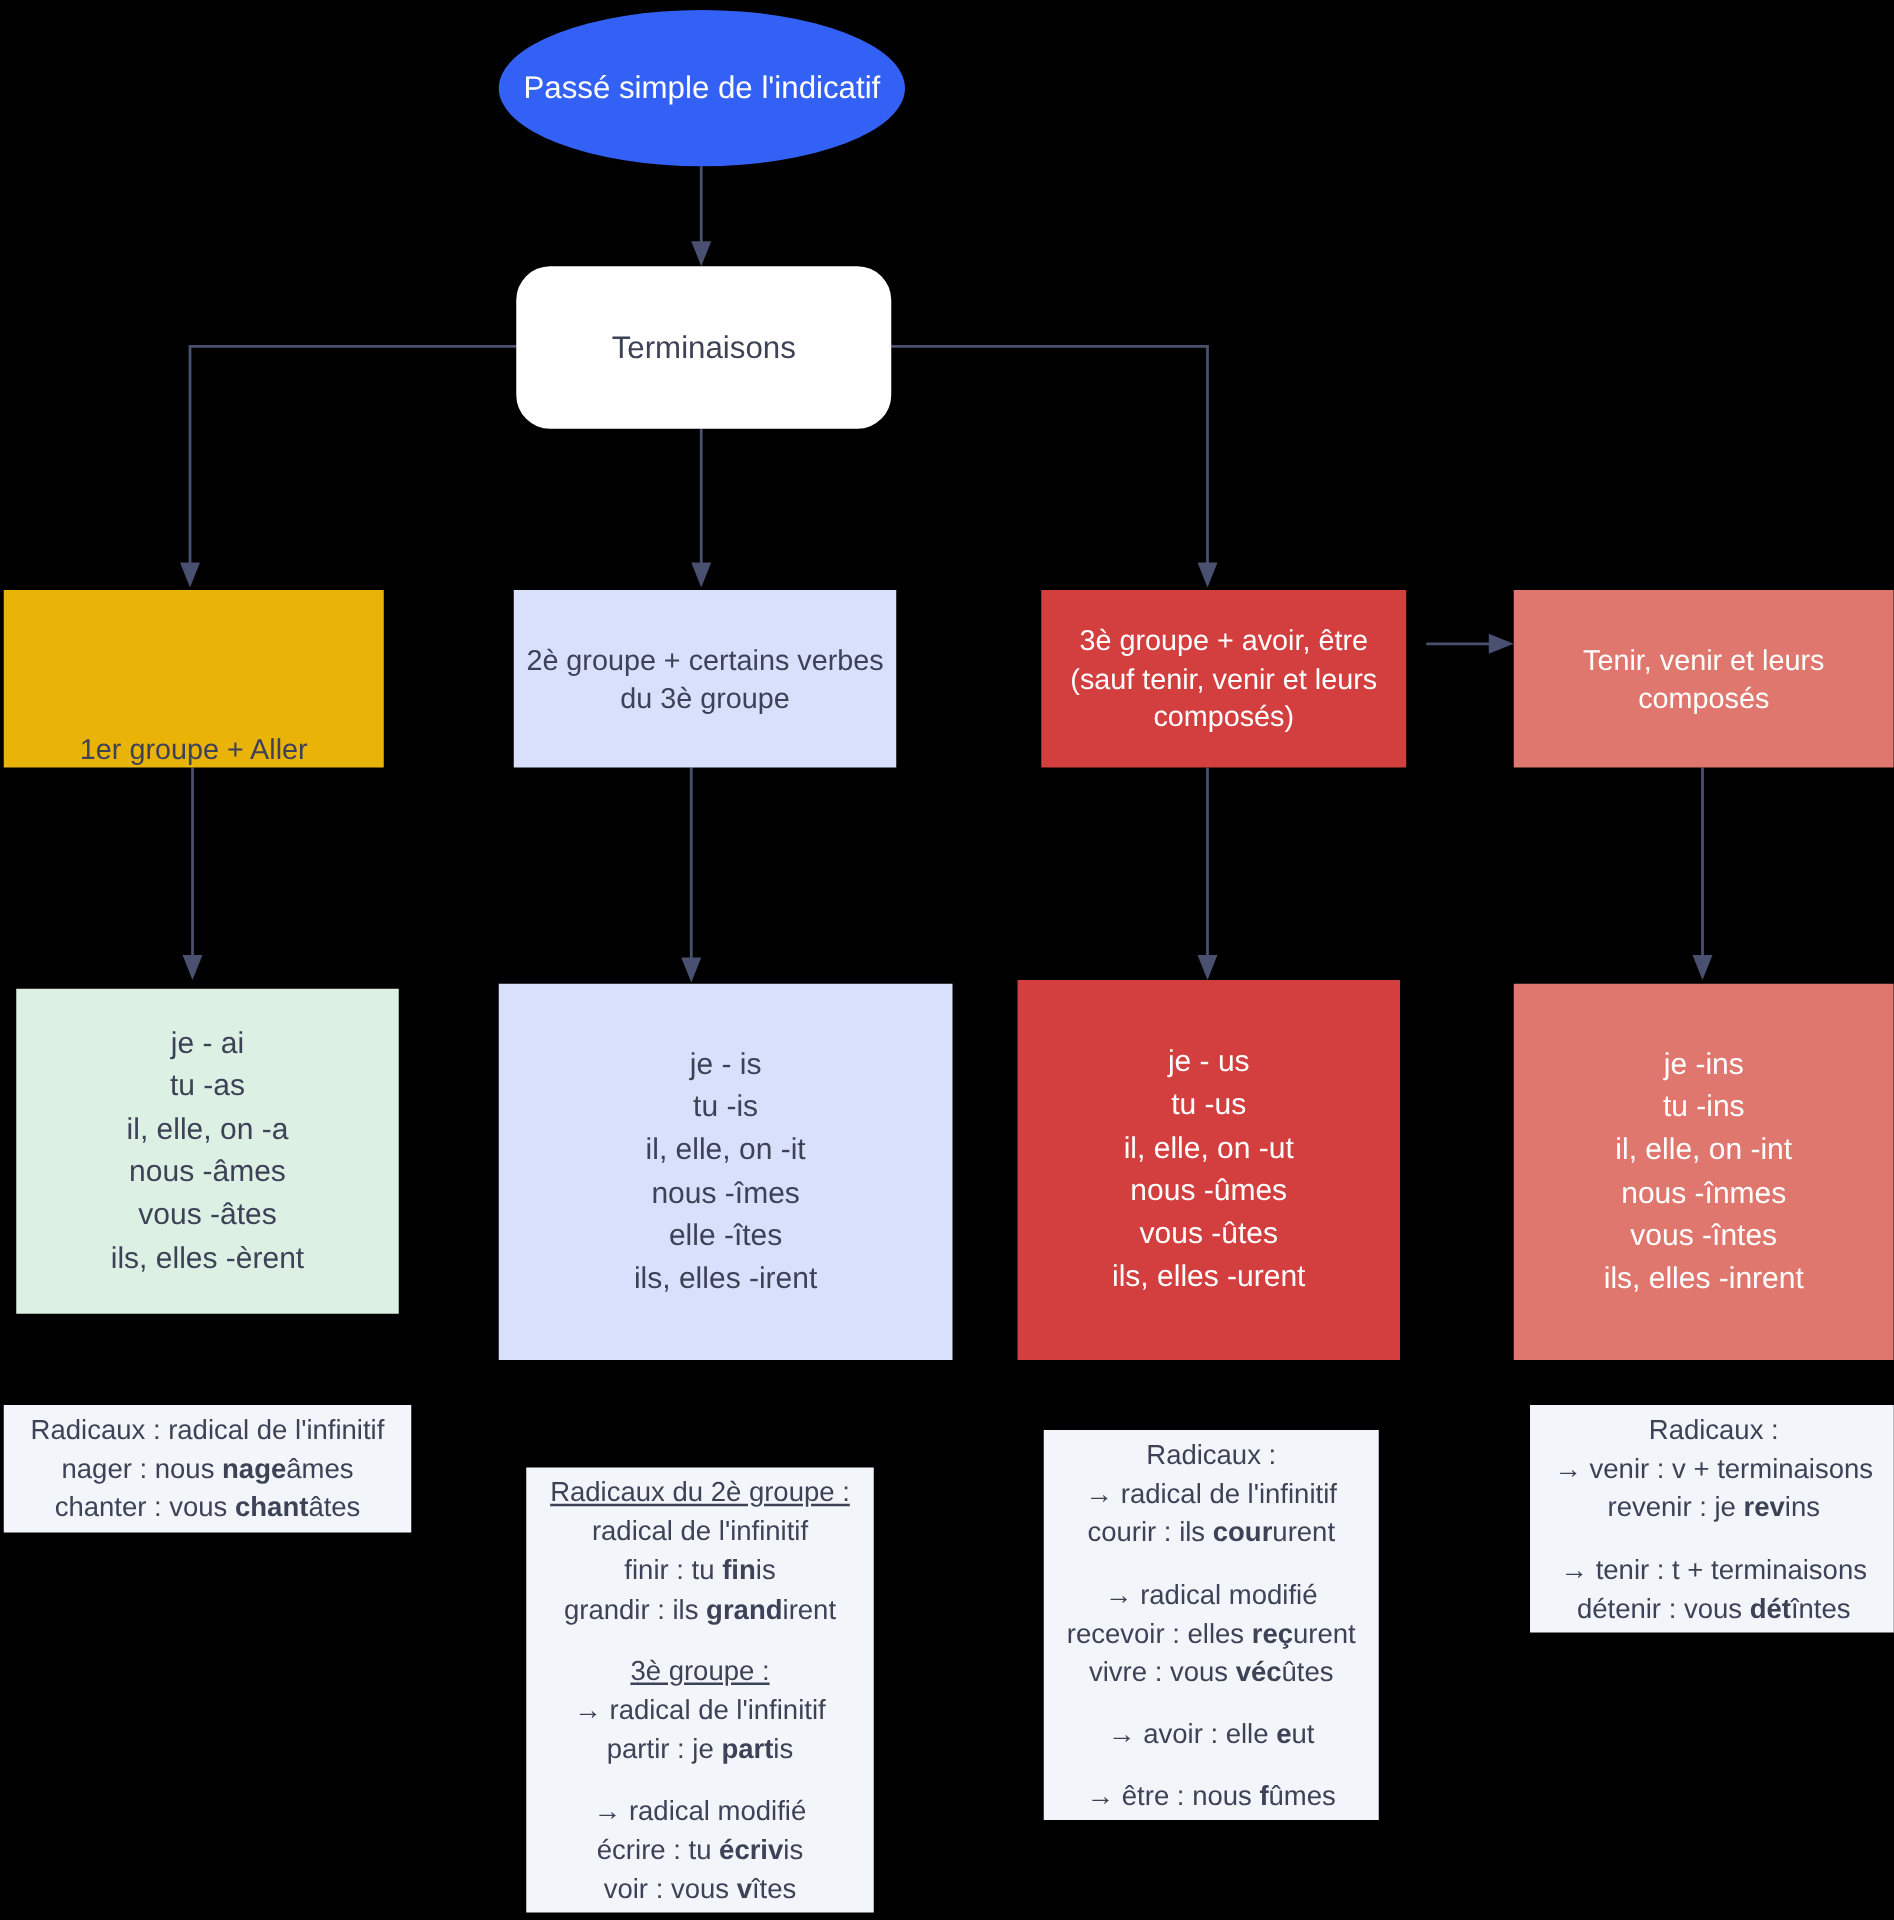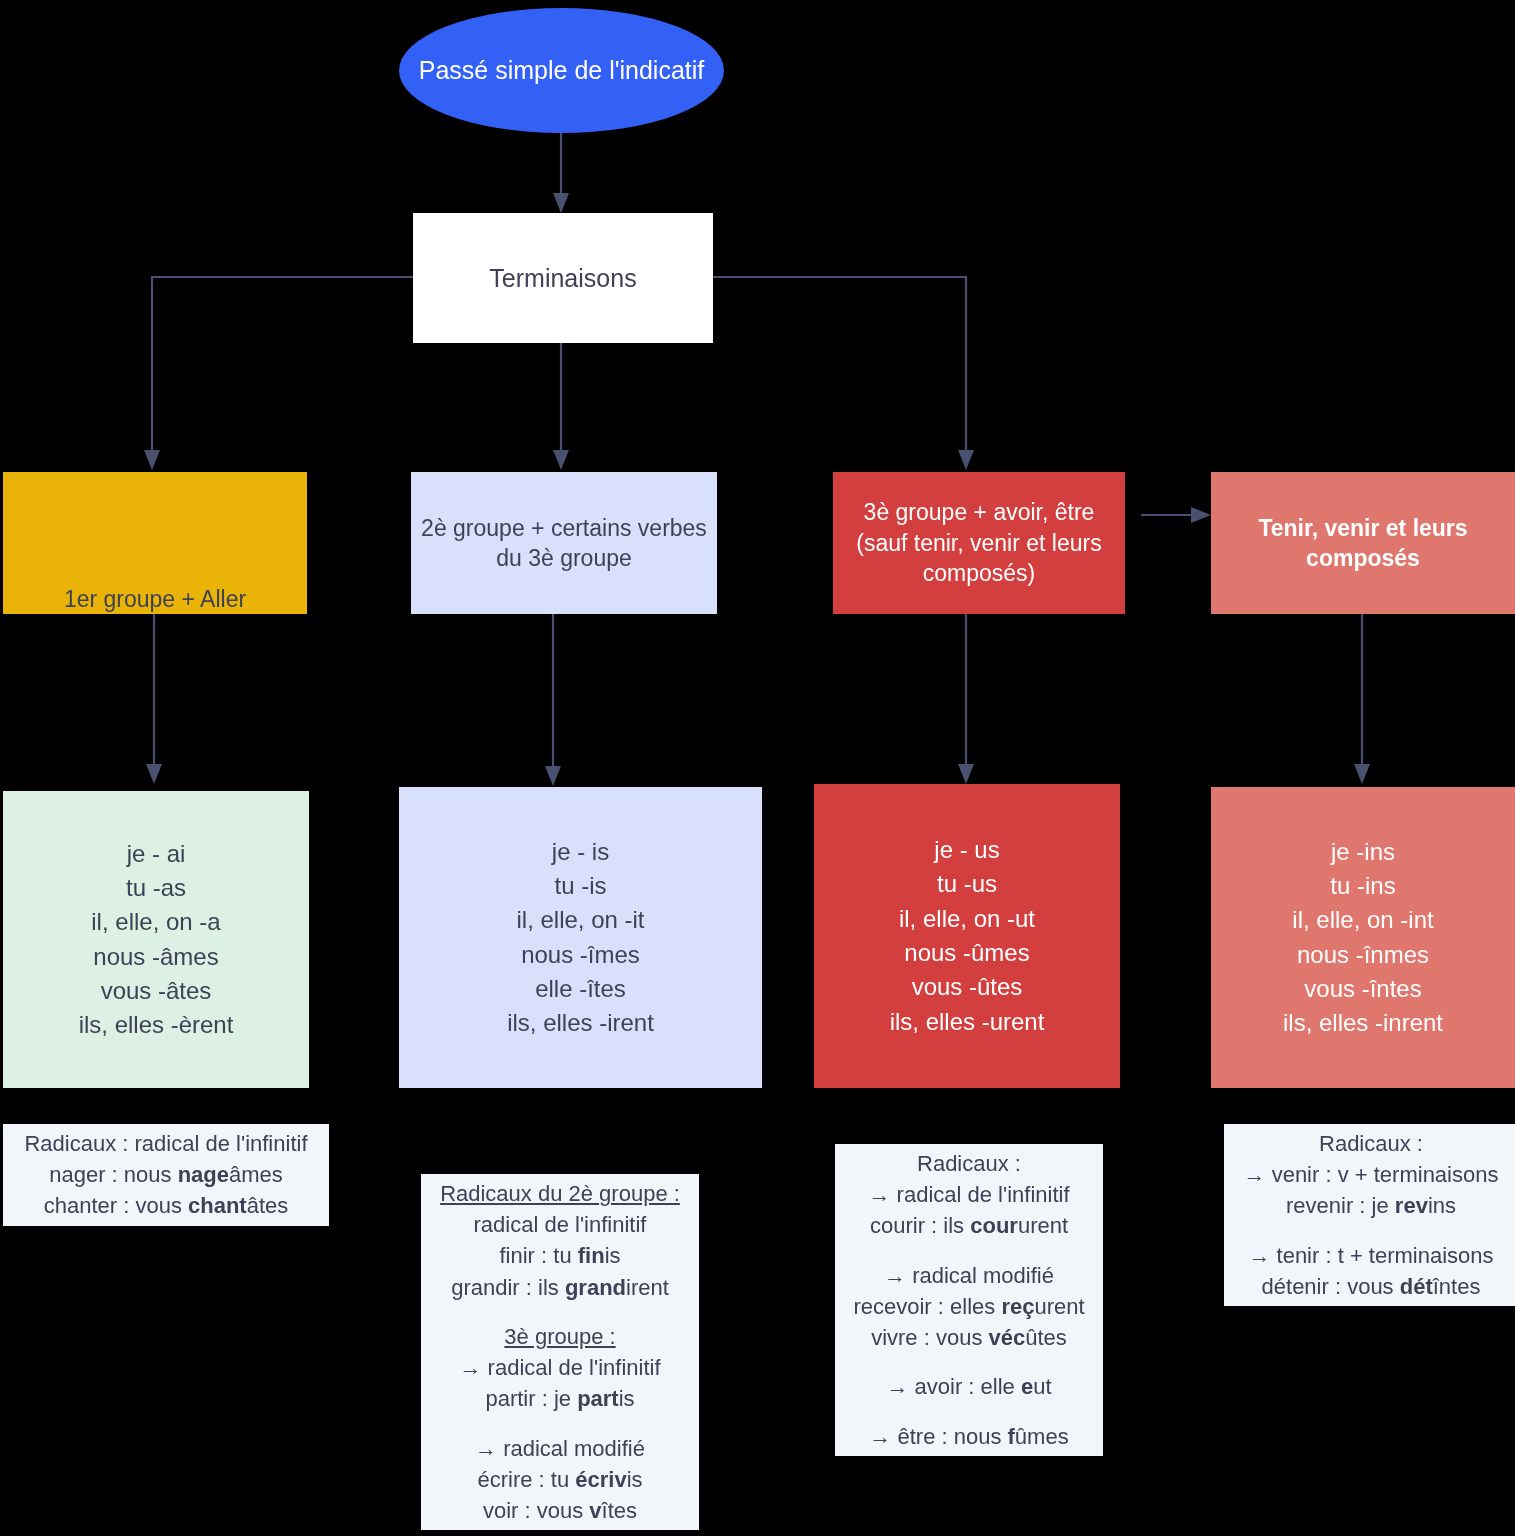--- a/index.html
+++ b/index.html
@@ -14,21 +14,21 @@
   .root{border-radius:50%;background:#3461f5;color:#fff;font-size:25px;}
 
   
   .term{background:#fff;color:#3d4256;font-size:25px;}
 
   
   .grp{font-size:23px;}
   .grp-green{background:#eab308;color:#3d4256;align-items:flex-end;}
   .grp-blue{background:#d8e0fb;color:#3d4256;}
   .grp-red{background:#d33f3f;color:#fff;}
-  .grp-lred{background:#e0776f;color:#fff;font-weight:bold;}
+  .grp-lred{background:#e0776f;color:#fff;}
 
   
   .conj{font-size:24px;line-height:1.43;}
   .conj-green{background:#ddf0e4;color:#3d4256;}
   .conj-blue{background:#d8e0fb;color:#3d4256;}
   .conj-red{background:#d33f3f;color:#fff;}
   .conj-lred{background:#e0776f;color:#fff;}
 
   
   .note{background:#f2f6fb;color:#3d4256;font-size:22px;line-height:1.42;
@@ -74,41 +74,41 @@
     <polygon class="ah" points="966,784 958,764 974,764"></polygon>
 
     <path class="w" d="M1362,614 L1362,770"></path>
     <polygon class="ah" points="1362,784 1354,764 1370,764"></polygon>
   </svg>
 
   <div class="node root" style="left:399px;top:8px;width:325px;height:125px;">
     <span>Passé simple de l'indicatif</span>
   </div>
 
-  <div class="node term" style="left:413px;top:213px;width:300px;height:130px;">
+  <div class="node term" style="left:413px;top:213px;width:300px;height:130px;border-radius:27px;">
     <span>Terminaisons</span>
   </div>
 
   <div class="node grp grp-green" style="left:3px;top:472px;width:304px;height:142px;padding:0 14px;">
     <span>1er groupe + Aller</span>
   </div>
 
   <div class="node grp grp-blue" style="left:411px;top:472px;width:306px;height:142px;padding:0 0;">
     <span>2è groupe + certains verbes du 3è groupe</span>
   </div>
 
   <div class="node grp grp-red" style="left:833px;top:472px;width:292px;height:142px;padding:0 10px;">
     <span>3è groupe + avoir, être (sauf tenir, venir et leurs composés)</span>
   </div>
 
   <div class="node grp grp-lred" style="left:1211px;top:472px;width:304px;height:142px;padding:0 18px;">
     <span>Tenir, venir et leurs composés</span>
   </div>
 
-  <div class="node conj conj-green" style="left:3px;top:791px;width:306px;height:297px;">
+  <div class="node conj conj-green" style="left:13px;top:791px;width:306px;height:260px;">
     <span>
         <div>je - ai</div>
         <div>tu -as</div>
         <div>il, elle, on -a</div>
         <div>nous -âmes</div>
         <div>vous -âtes</div>
         <div>ils, elles -èrent</div>
       </span>
   </div>
 

